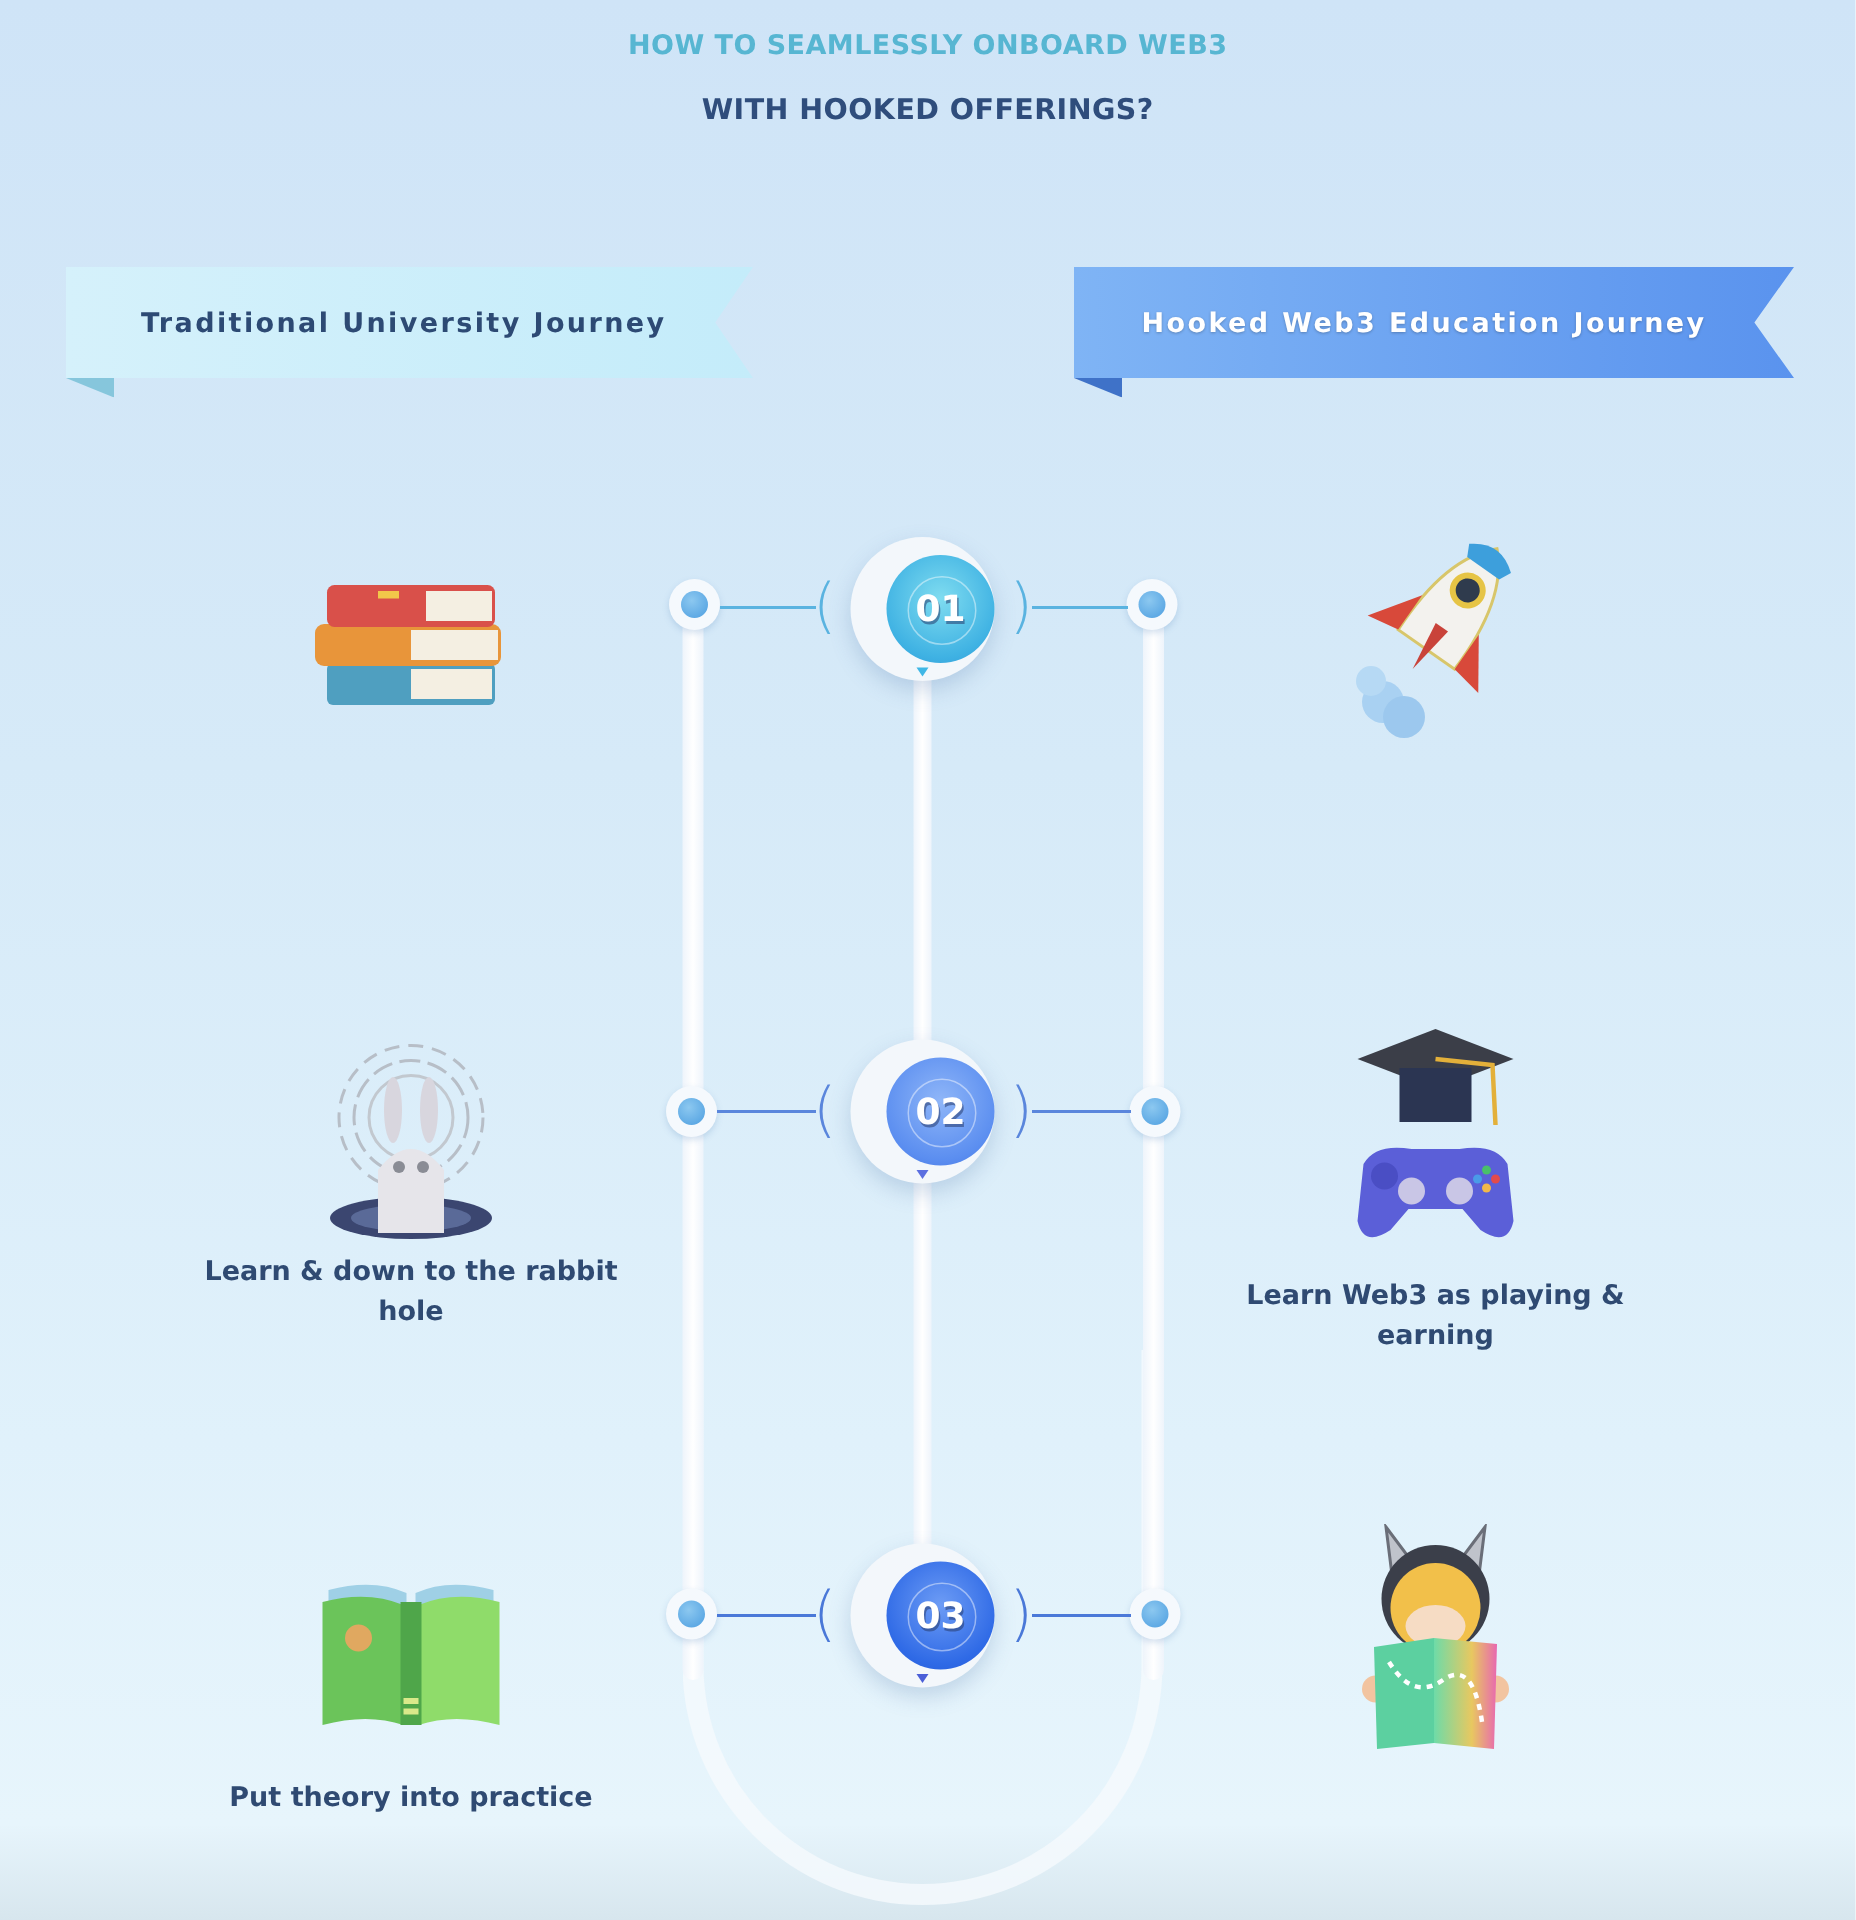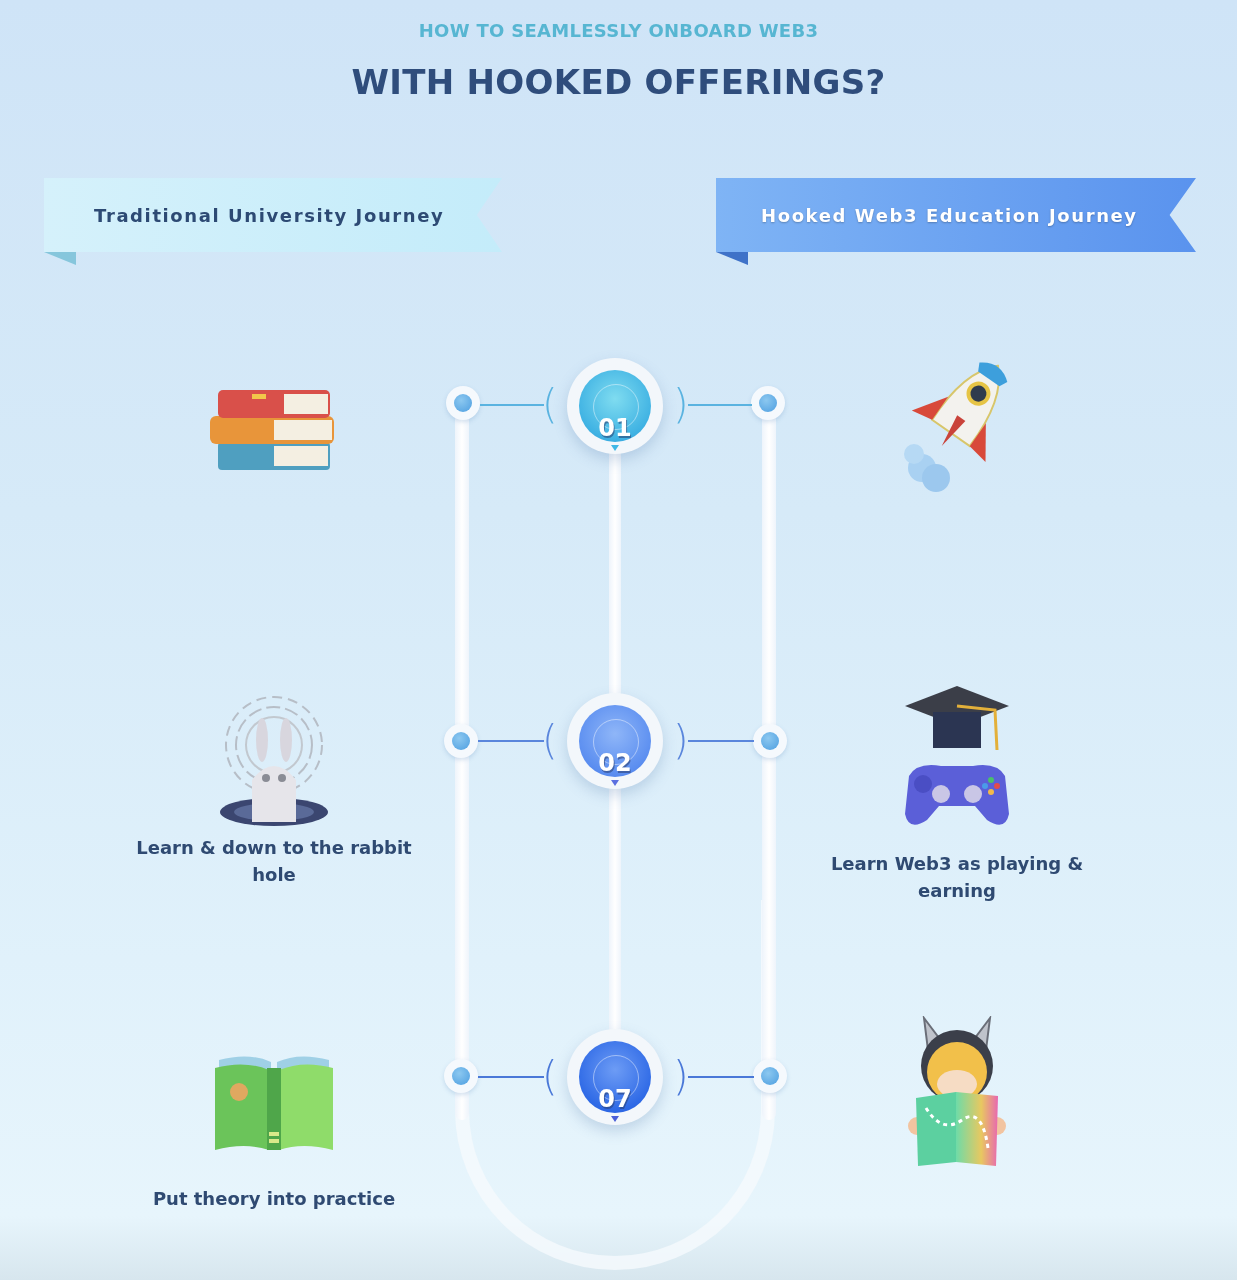--- a/index.html
+++ b/index.html
@@ -3,21 +3,21 @@
 <meta charset="utf-8">
 <style>
   html, body { margin:0; padding:0; }
   body {
     width:1237px; height:1280px; overflow:hidden; position:relative;
     background: linear-gradient(180deg, #cfe4f7 0%, #d6eaf8 40%, #e0f1fb 75%, #e7f5fc 95%, #d7e6ee 100%);
     font-family: "DejaVu Sans", "Liberation Sans", sans-serif;
   }
   .title { position:absolute; left:0; width:1237px; text-align:center; font-weight:bold; letter-spacing:0.3px; }
   .title1 { top:20px; font-size:18px; color:#57b6d2; }
-  .title2 { top:62px; font-size:34px; color:#2f4d7c; }
+  .title2 { top:62px; font-size:19px; color:#2f4d7c; }
 
   .ribbon { position:absolute; height:74px; }
   .ribbon .body {
     position:absolute; left:0; top:0; right:0; bottom:0;
     clip-path: polygon(0 0, 100% 0, 94.5% 50%, 100% 100%, 0 100%);
     display:flex; align-items:center; padding-left:50px; box-sizing:border-box;
     font-weight:bold; font-size:18px; letter-spacing:1.6px;
   }
   .ribbon .fold { position:absolute; left:0; bottom:-13px; width:32px; height:13px; clip-path: polygon(0 0, 100% 0, 100% 100%); }
   .rib-left { left:44px; top:178px; width:458px; }
@@ -30,21 +30,21 @@
   .pillar { position:absolute; width:14px; background:linear-gradient(90deg,#eef4fb,#ffffff,#eef4fb); border-radius:7px; }
   .stem { position:absolute; left:609px; width:12px; background:linear-gradient(90deg,#eef4fb,#ffffff,#eef4fb); }
   .u-curve { position:absolute; left:455px; top:900px; width:320px; height:370px; border:14px solid rgba(245,249,253,.85); border-top:none; border-radius:0 0 180px 180px; box-sizing:border-box; }
 
   .node { position:absolute; width:34px; height:34px; border-radius:50%; background:#f5f9fd; box-shadow:0 2px 4px rgba(90,140,190,.25); }
   .node::after { content:""; position:absolute; left:8px; top:8px; width:18px; height:18px; border-radius:50%; background:radial-gradient(circle at 40% 35%, #8cc8f0, #4d9ee0); }
   .hline { position:absolute; height:2px; }
   .paren { position:absolute; font-size:40px; line-height:40px; font-weight:300; }
 
   .step { position:absolute; width:96px; height:96px; border-radius:50%; background:#f3f7fb; box-shadow:0 6px 14px rgba(80,120,170,.25); }
-  .step .disc { position:absolute; left:12px; top:12px; width:72px; height:72px; border-radius:50%; display:flex; align-items:flex-end; justify-content:center; }
+  .step .disc { position:absolute; left:24px; top:12px; width:72px; height:72px; border-radius:50%; display:flex; align-items:center; justify-content:center; }
   .step .disc::before { content:""; position:absolute; left:14px; top:14px; width:44px; height:44px; border-radius:50%; border:1px solid rgba(255,255,255,.45); }
   .step .num { position:relative; color:#fff; font-weight:bold; font-size:24px; text-shadow:1px 2px 0 rgba(40,60,110,.55); }
   .step .tri { position:absolute; left:44px; bottom:3px; width:0; height:0; border-left:4px solid transparent; border-right:4px solid transparent; border-top:6px solid; }
 
   .item { position:absolute; width:320px; text-align:center; }
   .item .ico { height:110px; display:flex; align-items:center; justify-content:center; }
   .item .lbl { color:#2f4a72; font-size:18px; font-weight:bold; line-height:27px; margin-top:20px; }
 </style>
 </head>
 <body>
@@ -98,21 +98,21 @@
 </div>
 
 <div class="node" style="left:444px; top:1059px;"></div>
 <div class="node" style="left:753px; top:1059px;"></div>
 <div class="hline" style="left:478px; top:1076px; width:66px; background:#4a78d8;"></div>
 <div class="hline" style="left:688px; top:1076px; width:66px; background:#4a78d8;"></div>
 <div class="paren" style="left:542px; top:1056px; color:#4a78d8;">(</div>
 <div class="paren" style="left:673px; top:1056px; color:#4a78d8;">)</div>
 <div class="step" style="left:567px; top:1029px;">
   <div class="disc" style="background:radial-gradient(circle at 50% 40%, #6d9cf5, #2f6ae6 70%, #2458d6);">
-      <span class="num">07</span>
+      <span class="num">03</span>
     </div>
   <div class="tri" style="border-top-color:#4a5fd8;"></div>
 </div>
 
 <div class="item" style="left:114px; top:375px;">
   <div class="ico">
     <svg width="140" height="100" viewBox="0 0 140 100">
       <rect x="14" y="62" width="112" height="28" rx="4" fill="#4f9fc0"></rect>
       <rect x="70" y="66" width="54" height="20" fill="#f4efe2"></rect>
       <rect x="6" y="36" width="124" height="28" rx="6" fill="#e8953a"></rect>

